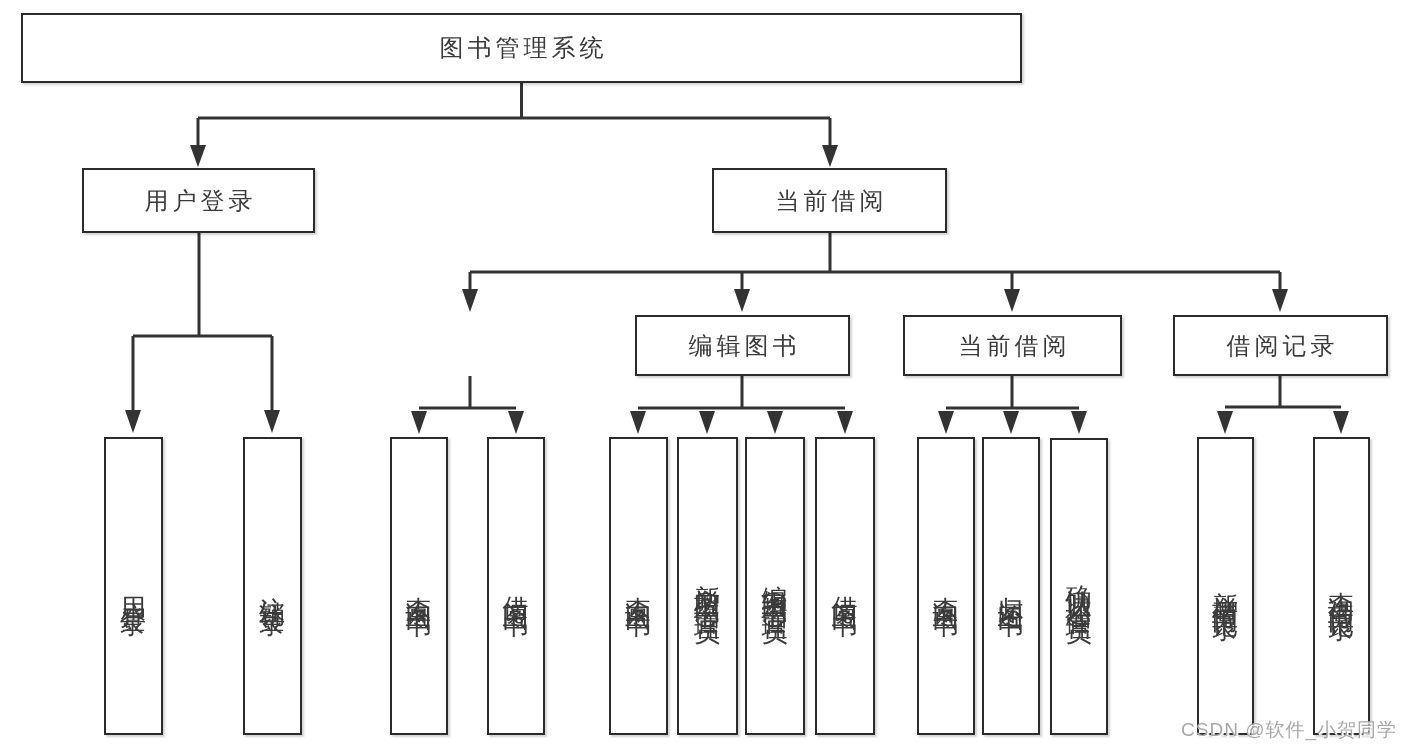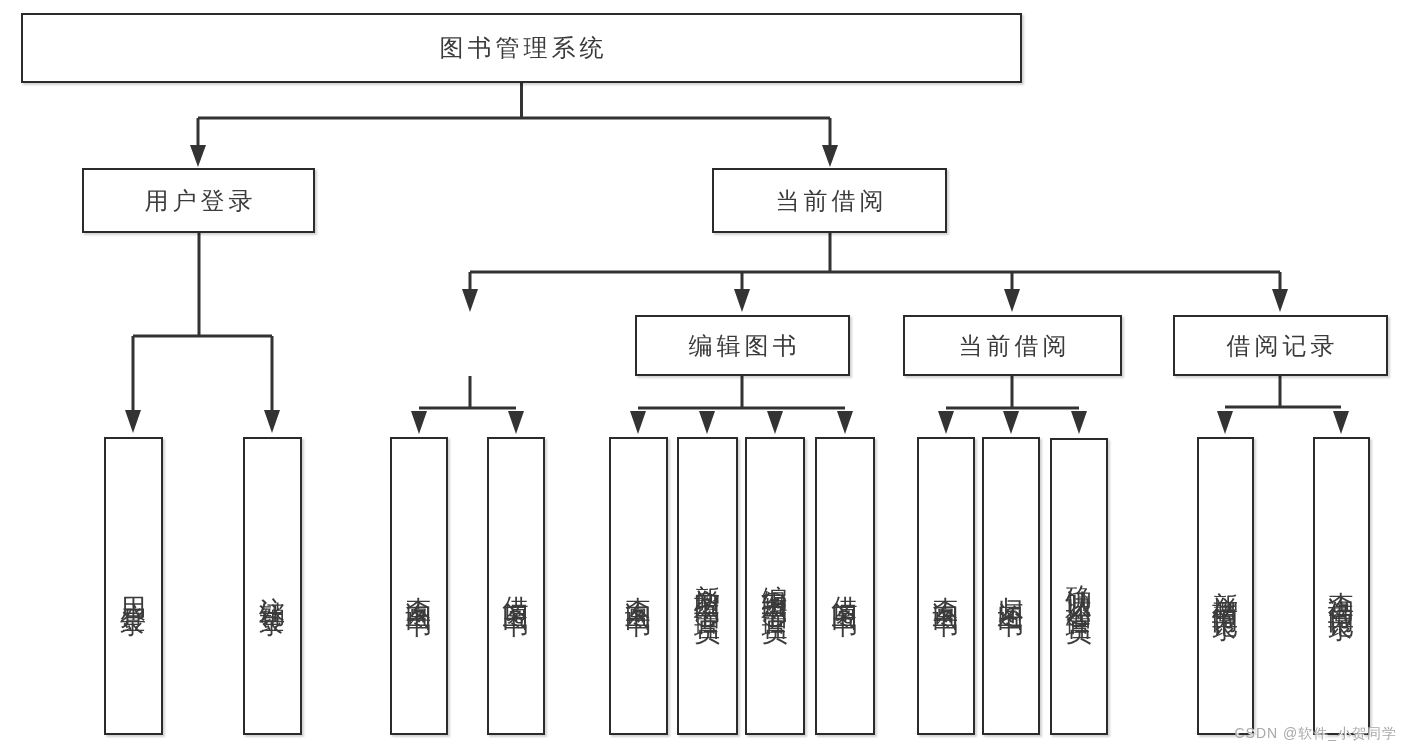--- a/index.html
+++ b/index.html
@@ -50,21 +50,21 @@
     writing-mode: vertical-rl;
     text-orientation: mixed;
     font-size: 26px;
     letter-spacing: 5px;
     line-height: 1;
   }
   .watermark {
     position: absolute;
     right: 8px;
     bottom: 4px;
-    font-size: 14px;
+    font-size: 19px;
     color: #a9a9a9;
     letter-spacing: 1px;
     text-shadow: 1px 1px 0 #ffffff, 2px 2px 1px rgba(255,255,255,0.9);
     white-space: nowrap;
   }
 </style>
 </head>
 <body>
 
 <div class="canvas">

